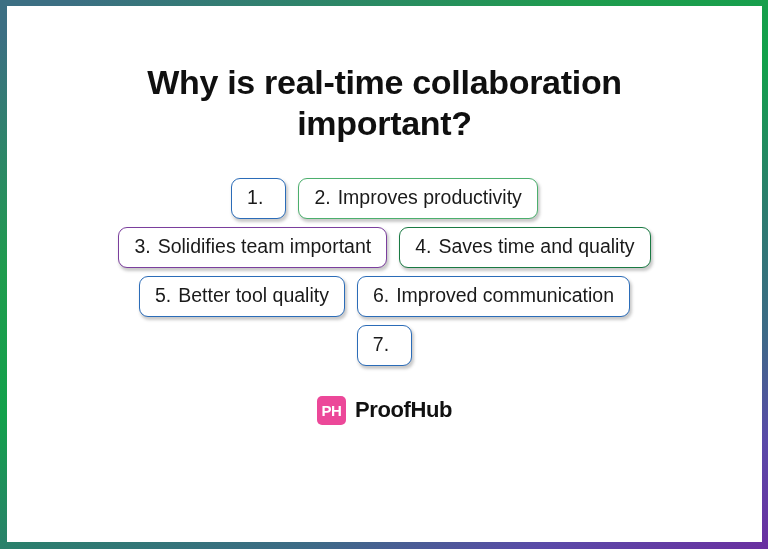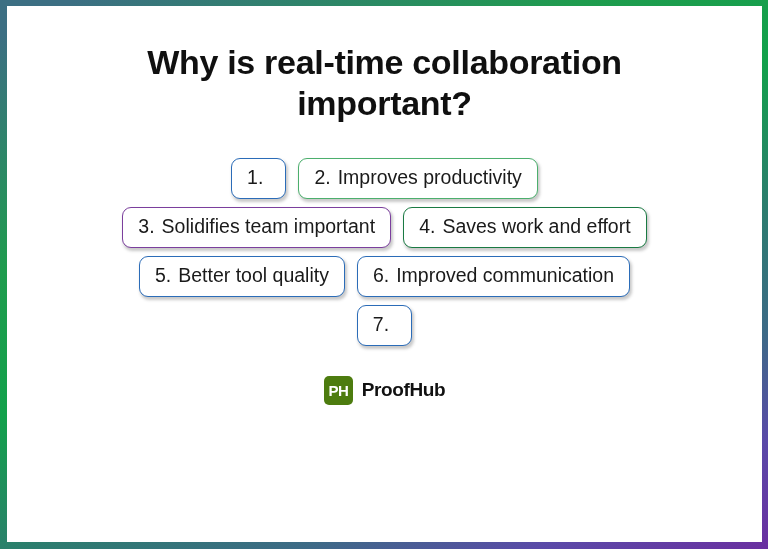--- a/index.html
+++ b/index.html
@@ -36,21 +36,21 @@
     background: #ffffff;
     box-sizing: border-box;
     display: flex;
     flex-direction: column;
     align-items: center;
   }
 
   
   .title {
     margin: 0;
-    padding: 36px 60px 0 60px;
+    padding: 56px 60px 0 60px;
     text-align: center;
     font-size: 34px;
     line-height: 1.22;
     font-weight: bold;
     color: #101010;
     letter-spacing: -0.3px;
     max-width: 640px;
   }
 
   
@@ -106,21 +106,21 @@
     display: flex;
     align-items: center;
     justify-content: center;
     color: #ffffff;
     font-size: 15px;
     font-weight: bold;
     letter-spacing: -0.5px;
   }
 
   .brand-name {
-    font-size: 19px;
+    font-size: 22px;
     font-weight: bold;
     color: #111111;
     letter-spacing: -0.4px;
   }
 
   .tagline {
     margin-top: 11px;
     font-size: 11px;
     color: #3f3f3f;
     text-align: center;
@@ -146,21 +146,21 @@
         </div>
       </div>
 
       <div class="item-row">
         <div class="chip" style="border-color: rgb(123, 63, 157);">
           <span class="num">3.</span>
           <span class="txt">Solidifies team important</span>
         </div>
         <div class="chip" style="border-color: rgb(26, 122, 67);">
           <span class="num">4.</span>
-          <span class="txt">Saves work and effort</span>
+          <span class="txt">Saves time and quality</span>
         </div>
       </div>
 
       <div class="item-row">
         <div class="chip" style="border-color: rgb(43, 108, 184);">
           <span class="num">5.</span>
           <span class="txt">Better tool quality</span>
         </div>
         <div class="chip" style="border-color: rgb(43, 108, 184);">
           <span class="num">6.</span>
@@ -170,19 +170,19 @@
 
       <div class="item-row">
         <div class="chip" style="border-color: rgb(43, 108, 184);">
           <span class="num">7.</span>
         </div>
       </div>
 
     </div>
 
     <div class="brand">
-      <div class="brand-mark" style="background: #4d7c0f;">PH</div>
+      <div class="brand-mark" style="background: #ec4899;">PH</div>
       <div class="brand-name">ProofHub</div>
     </div>
 
 
   </div>
 </div>
 
 </body></html>

